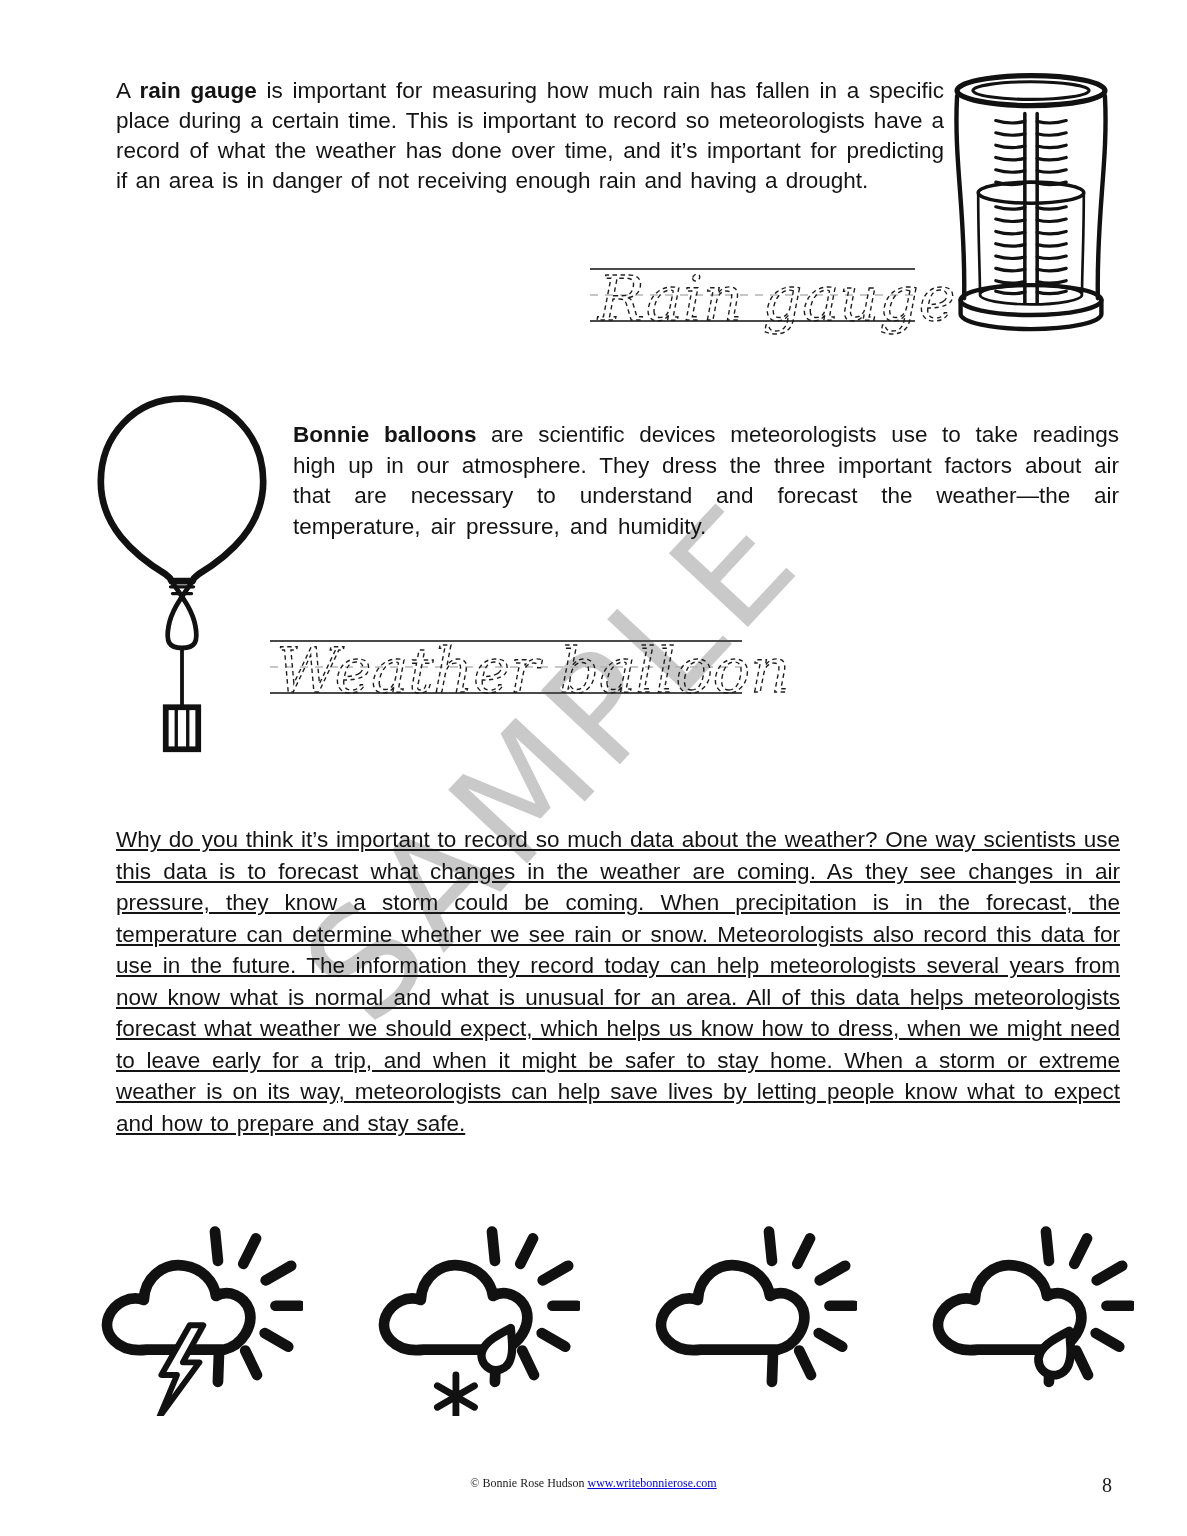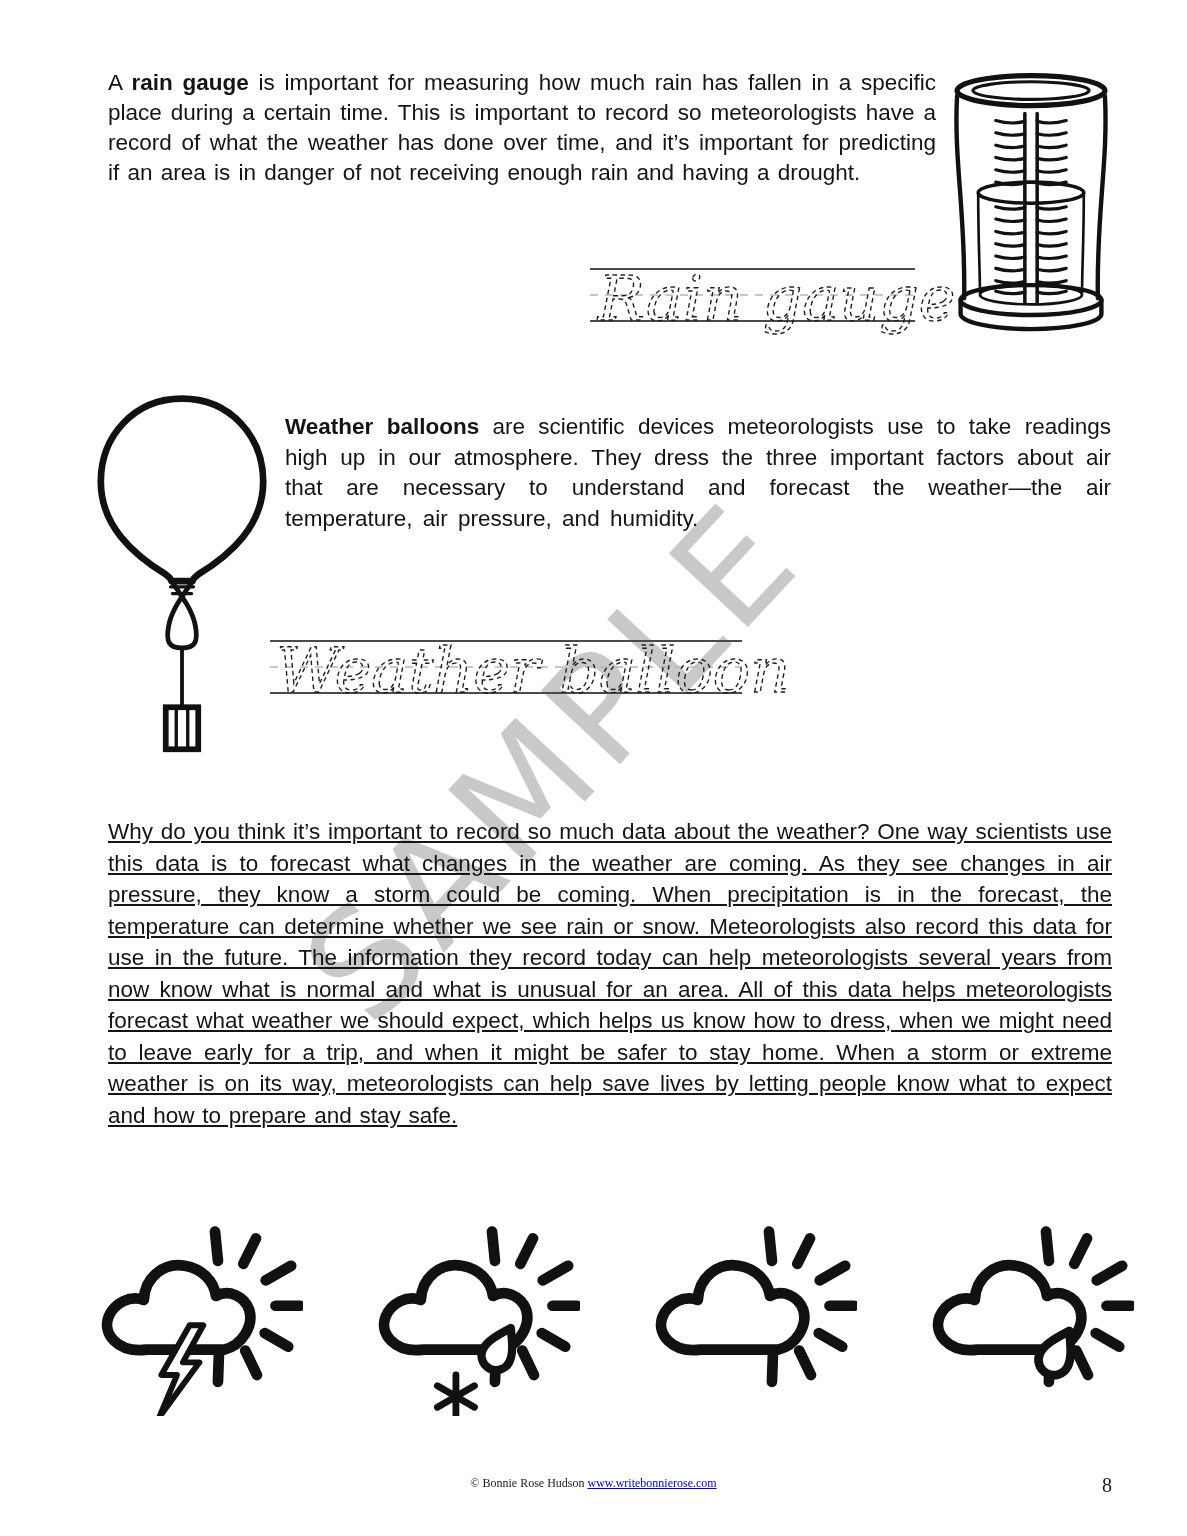--- a/index.html
+++ b/index.html
@@ -2,21 +2,21 @@
 <html><head>
 <meta charset="utf-8">
 <style>
   html,body{margin:0;padding:0;background:#ffffff;}
   .page{position:relative;width:1187px;height:1536px;background:#ffffff;overflow:hidden;
         font-family:"Liberation Sans",sans-serif;color:#141414;}
   .watermark{position:absolute;left:552px;top:762px;z-index:0;
              transform:translate(-50%,-50%) rotate(-47deg);
              font-family:"DejaVu Sans",sans-serif;font-weight:400;
              font-size:148px;letter-spacing:8px;color:#c9c9c9;white-space:nowrap;}
-  .para{position:absolute;z-index:1;text-align:justify;margin:0;
+  .para{position:absolute;z-index:1;text-align:justify;margin:8px;
         font-size:22.5px;line-height:30px;}
   .para b{font-weight:bold;}
   .para-rain{left:108px;top:68px;width:828px;word-spacing:2px;}
   .para-balloon{left:285px;top:412px;width:826px;word-spacing:4px;line-height:30.5px;}
   .para-discussion{left:108px;top:816px;width:1004px;word-spacing:1.5px;line-height:31.5px;text-decoration:underline;}
   .art{position:absolute;z-index:1;}
   .gauge-art{left:943px;top:64px;width:176px;height:282px;}
   .balloon-art{left:96px;top:392px;width:172px;height:363px;}
   .trace{position:absolute;z-index:1;}
   .trace-rain{left:588px;top:260px;}
@@ -73,21 +73,21 @@
     <svg viewBox="0 0 180 380" width="172" height="363">
       <path class="stroke" stroke-width="7" d="M90,7 C140,7 175,46 175,94 C175,140 141,170 107,191 C104,193 102,195 101,198 L79,198 C78,195 76,193 73,191 C39,170 5,140 5,94 C5,46 40,7 90,7 Z"></path>
       <path class="stroke" stroke-width="3.5" d="M78,204 L102,204 M80,211 L100,211"></path>
       <path class="stroke" stroke-width="5" d="M79,198 C92,217 101,229 104,245 C107,261 104,268 90,268 C76,268 73,261 76,245 C79,229 88,217 101,198"></path>
       <line class="stroke" x1="90" y1="268" x2="90" y2="330" stroke-width="4"></line>
       <rect x="73" y="330" width="34" height="44" fill="#ffffff" stroke="#111" stroke-width="6"></rect>
       <path class="stroke" stroke-width="3.5" d="M84,332 L84,372 M96,332 L96,372"></path>
     </svg>
   </div>
 
-  <p class="para para-balloon"><b>Weather balloons</b> <span>are scientific devices meteorologists use to take readings high up in our atmosphere. They dress the three important factors about air that are necessary to understand and forecast the weather—the air temperature, air pressure, and humidity.</span></p>
+  <p class="para para-balloon"><b>Bonnie balloons</b> <span>are scientific devices meteorologists use to take readings high up in our atmosphere. They dress the three important factors about air that are necessary to understand and forecast the weather—the air temperature, air pressure, and humidity.</span></p>
 
   <div class="trace trace-balloon">
     <svg width="476" height="84" viewBox="0 0 476 84" style="overflow:visible">
       <line x1="2" y1="9" x2="474" y2="9" stroke="#4a4a4a" stroke-width="2"></line>
       <line x1="2" y1="35" x2="474" y2="35" stroke="#b5b5b5" stroke-width="1.3" stroke-dasharray="8 7"></line>
       <line x1="2" y1="61" x2="474" y2="61" stroke="#4a4a4a" stroke-width="2"></line>
       <text class="trace-text" x="8" y="60" font-size="62">Weather balloon</text>
     </svg>
   </div>
 

